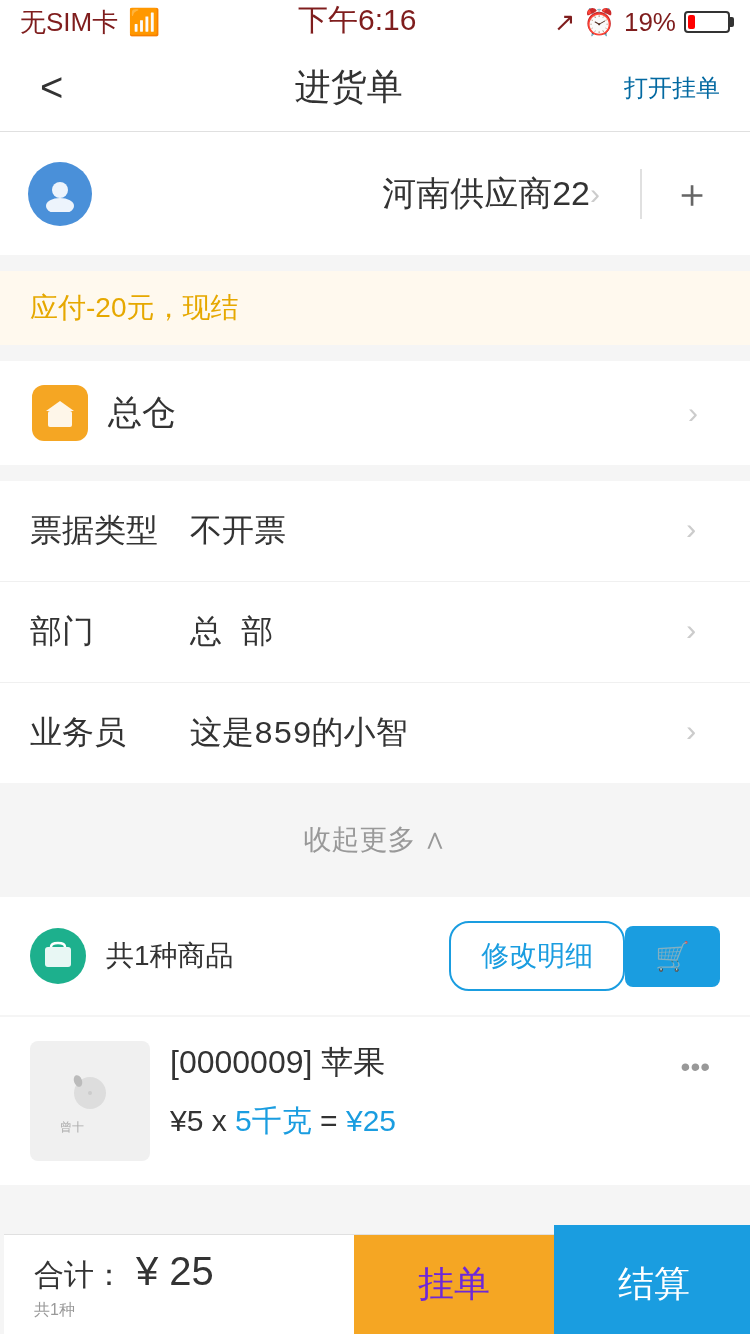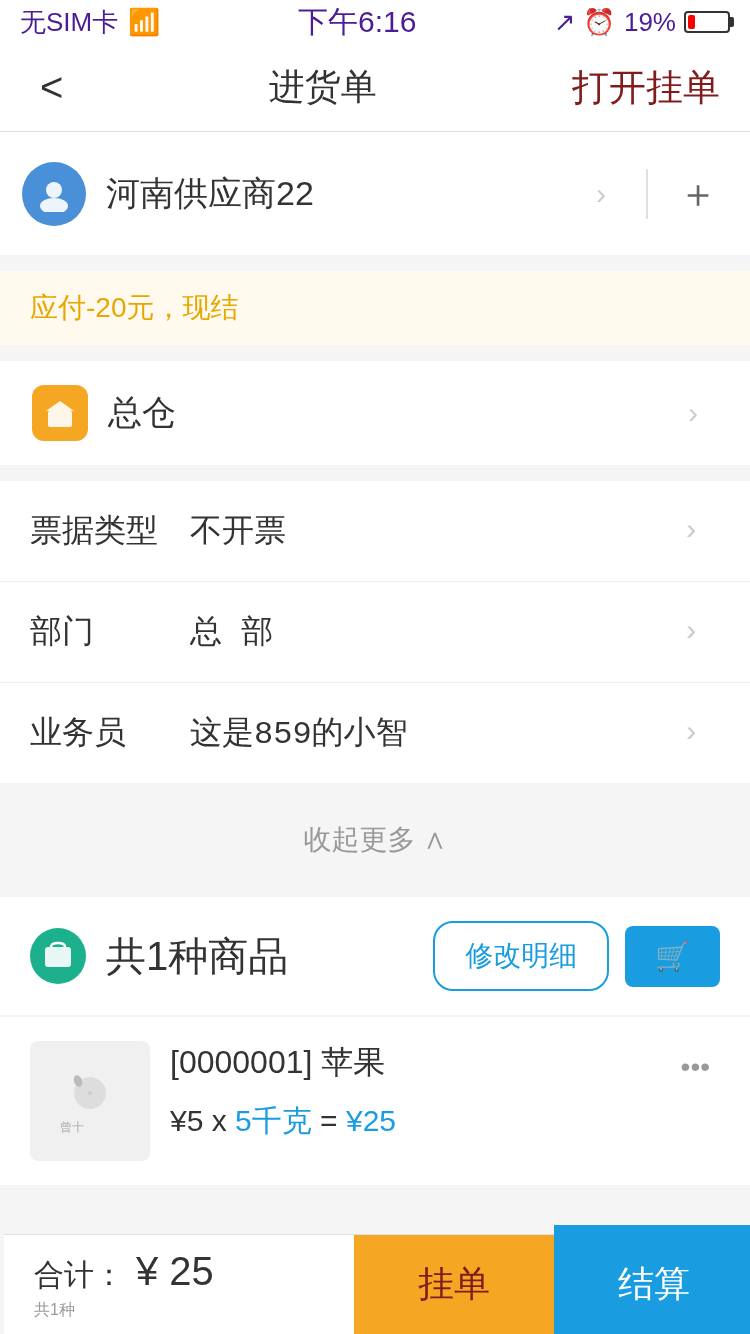--- a/index.html
+++ b/index.html
@@ -11,25 +11,24 @@
       background: #f5f5f5;
       font-size: 32px;
       color: #333;
     }
 
     
     .status-bar {
       height: 44px;
       background: #fff;
       display: flex;
-      align-items: center;
       justify-content: space-between;
       padding: 0 20px;
       font-size: 26px;
-      color: #4c1d95;
+      color: #7f1d1d;
     }
     .status-left { display: flex; align-items: center; gap: 10px; }
     .status-center { font-weight: 500; font-size: 30px; }
     .status-right { display: flex; align-items: center; gap: 8px; font-size: 26px; }
     .battery-icon {
       width: 46px; height: 22px;
       border: 2px solid #333;
       border-radius: 4px;
       position: relative;
       display: inline-flex;
@@ -67,38 +66,39 @@
       color: #333;
       cursor: pointer;
       padding: 10px;
     }
     .nav-title {
       font-size: 36px;
       font-weight: 500;
       color: #333;
     }
     .nav-action {
-      font-size: 37px;
-      color: #7f1d1d;
+      font-size: 24px;
+      color: #0369a1;
       cursor: pointer;
     }
 
     
     .section {
       background: #fff;
       margin-bottom: 16px;
     }
 
     
     .supplier-row {
       display: flex;
       align-items: center;
-      padding: 24px 22px;
+      padding: 24px 28px;
       background: #fff;
       border-bottom: none;
+      text-align: right;
     }
     .supplier-avatar {
       width: 64px; height: 64px;
       border-radius: 50%;
       background: #4a90d9;
       display: flex; align-items: center; justify-content: center;
       color: #fff;
       font-size: 28px;
       margin-right: 20px;
       flex-shrink: 0;
@@ -208,31 +208,30 @@
     .products-icon {
       width: 56px; height: 56px;
       border-radius: 50%;
       background: #1db08d;
       display: flex; align-items: center; justify-content: center;
       margin-right: 20px;
       flex-shrink: 0;
     }
     .products-count {
       flex: 1;
-      font-size: 40px;
+      font-size: 28px;
       color: #333;
     }
     .btn-outline {
       border: 2px solid #1a9de0;
       color: #1a9de0;
       background: #fff;
       padding: 14px 30px;
       border-radius: 20px;
       font-size: 28px;
-      margin-right: 16px;
       cursor: pointer;
     }
     .btn-primary {
       background: #1a9de0;
       color: #fff;
       padding: 14px 30px;
       border-radius: 8px;
       font-size: 28px;
       border: none;
       cursor: pointer;
@@ -310,21 +309,21 @@
     }
     .total-count {
       font-size: 16px;
       color: #999;
       margin-top: 4px;
     }
     .btn-hang {
       width: 200px;
       height: 100px;
       background: #f5a623;
-      color: #7f1d1d;
+      color: #6d28d9;
       font-size: 36px;
       border: none;
       cursor: pointer;
       display: flex;
       align-items: center;
       justify-content: center;
     }
     .btn-checkout {
       width: 200px;
       height: 120px;
@@ -433,21 +432,21 @@
   <div class="product-thumb">
     <svg width="80" height="80" viewBox="0 0 80 80" fill="none">
       <circle cx="40" cy="32" r="16" fill="#ddd"></circle>
       <ellipse cx="28" cy="20" rx="4" ry="6" fill="#bbb" transform="rotate(-20 28 20)"></ellipse>
       <circle cx="40" cy="32" r="2" fill="#ccc"></circle>
       <text x="10" y="70" font-size="12" fill="#aaa" font-family="sans-serif">曾十</text>
     </svg>
   </div>
   <div class="product-info">
     <div class="product-name">
-      <span>[0000001]</span>
+      <span>[0000009]</span>
       <span>苹果</span>
     </div>
     <div class="product-price">
       <span>¥5</span>
       <span> x </span>
       <span class="highlight">5千克</span>
       <span> = </span>
       <span class="highlight">¥25</span>
     </div>
   </div>

